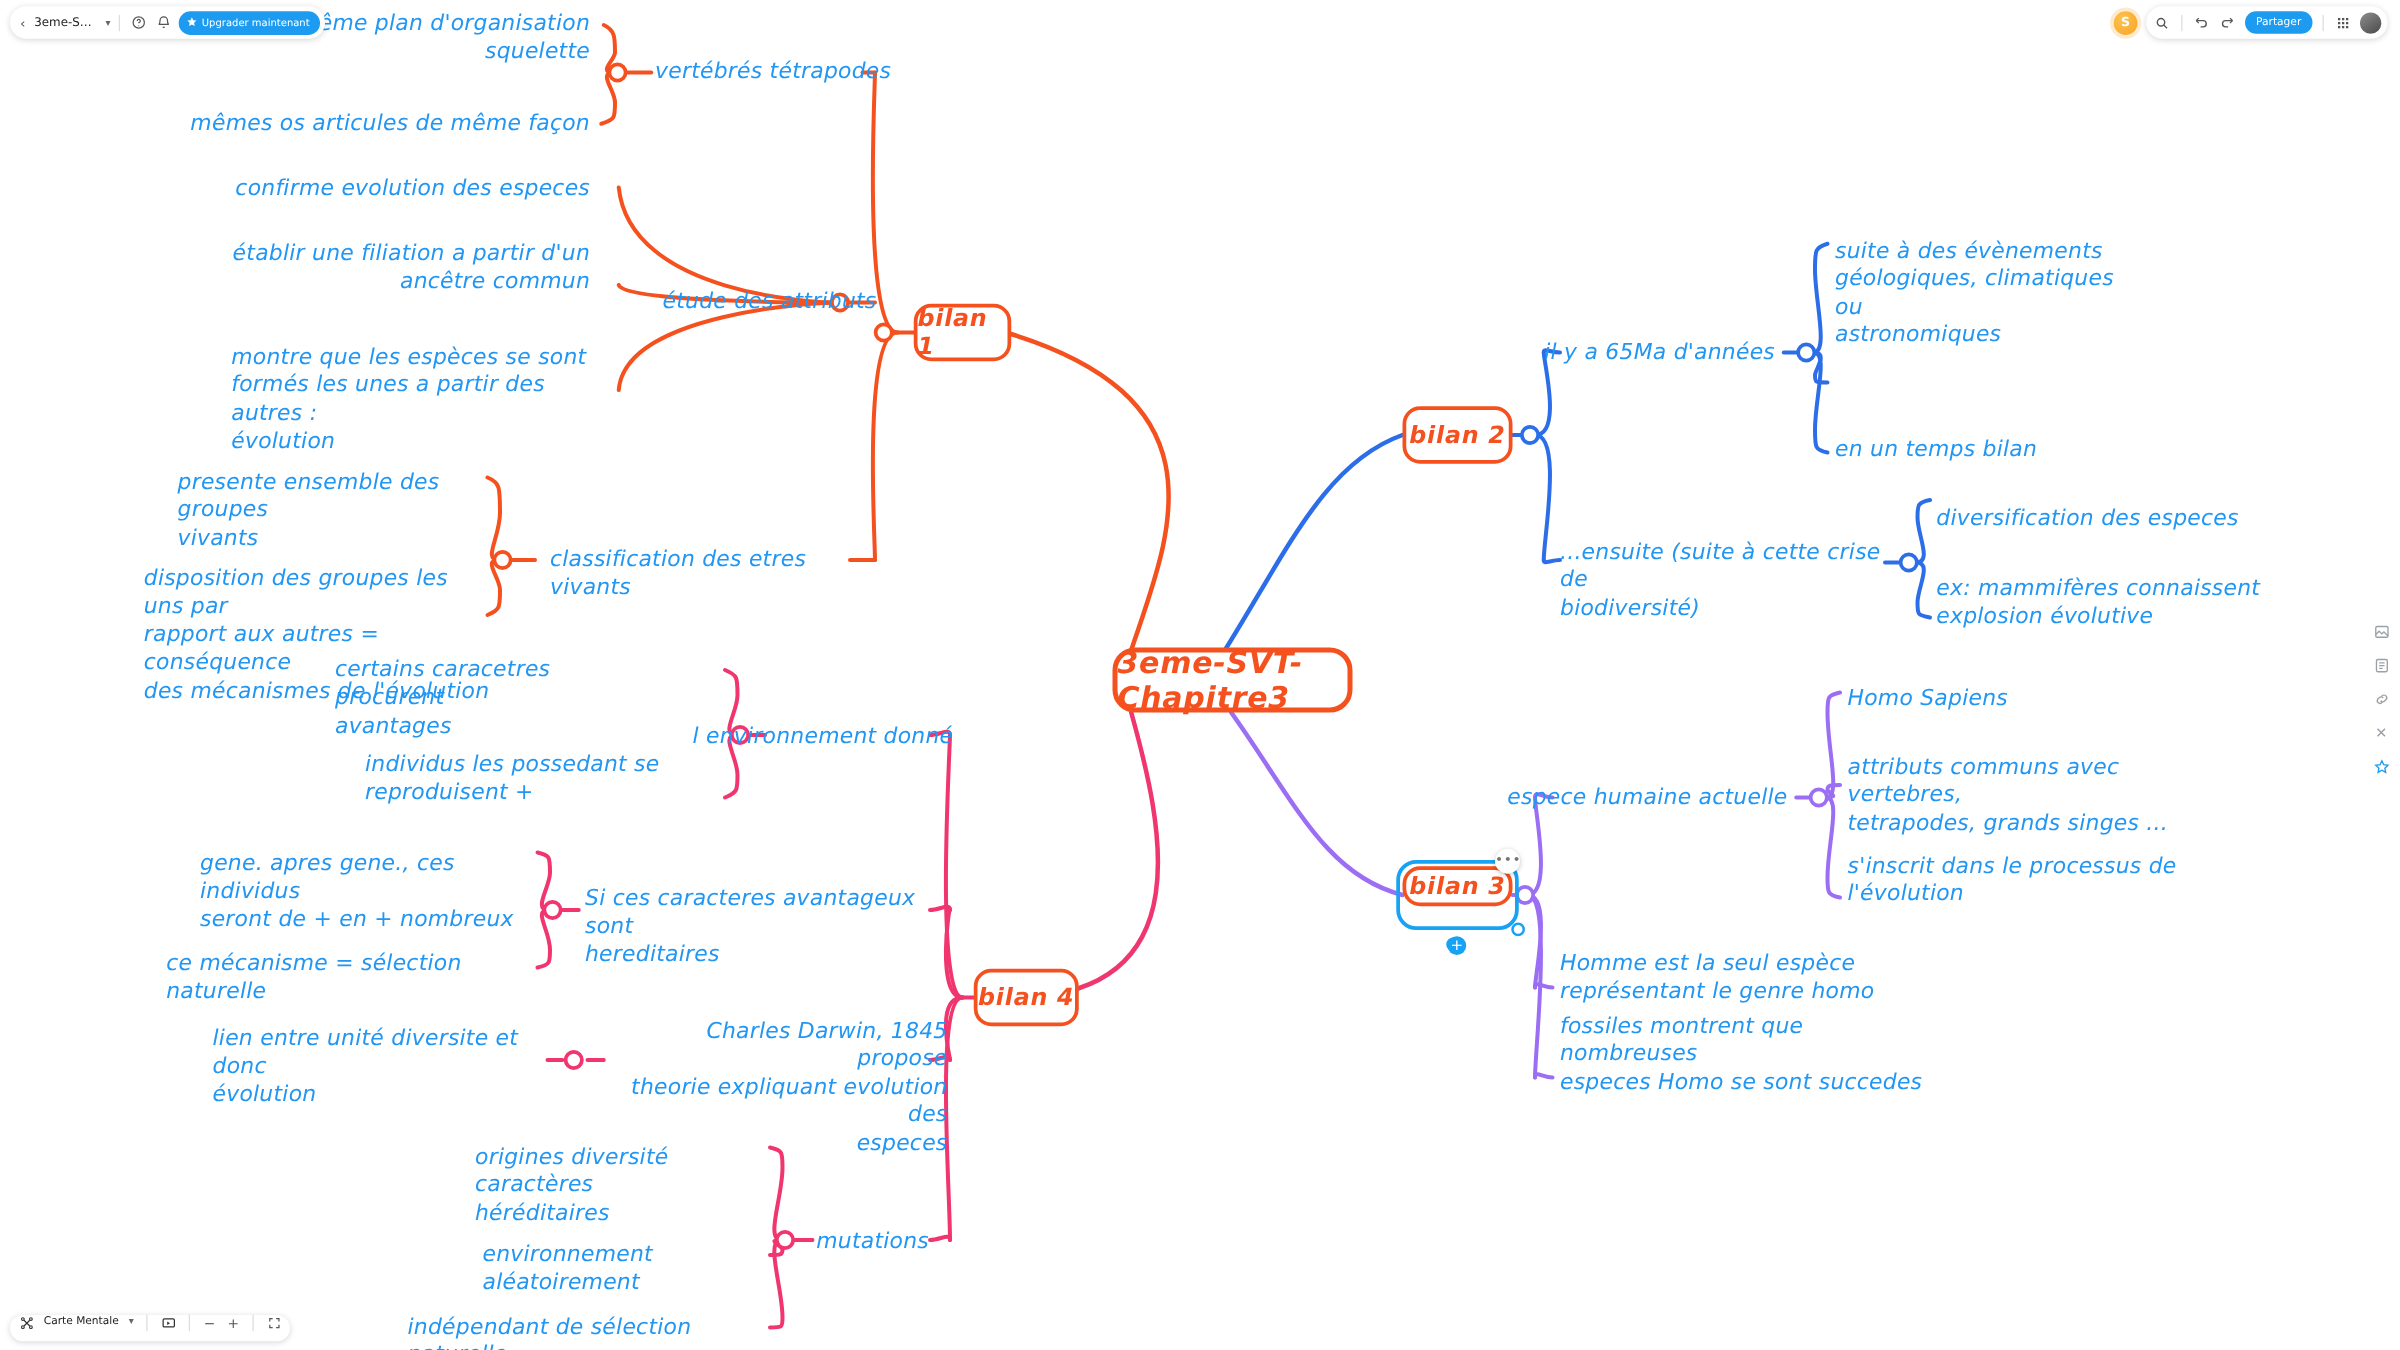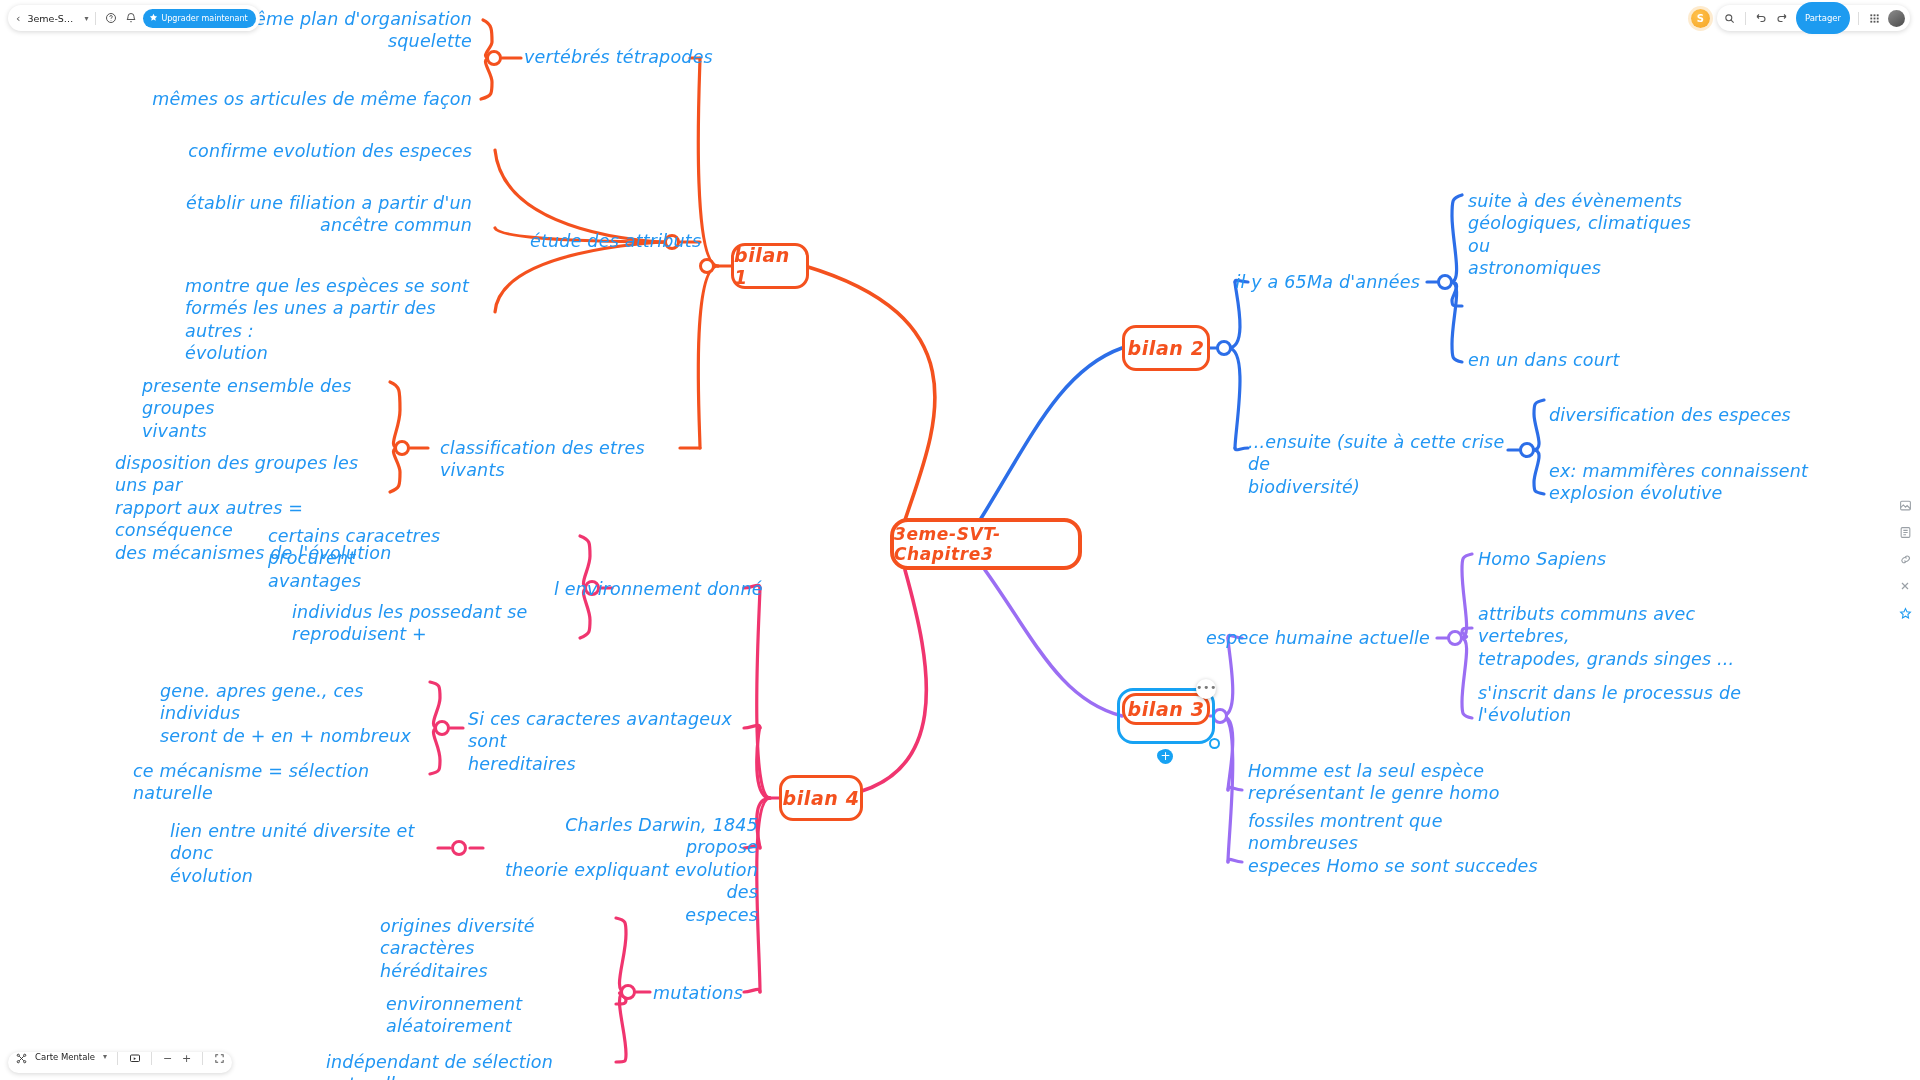--- a/index.html
+++ b/index.html
@@ -38,21 +38,21 @@
     font-style: italic;
     font-weight: bold;
     font-size: 19px;
     display: flex;
     align-items: center;
     justify-content: center;
     letter-spacing: .6px;
     font-family: "DejaVu Sans", sans-serif;
   }
   .boxnode.root {
-    font-size: 17px;
+    font-size: 24px;
     border-width: 4px;
     border-radius: 18px;
   }
 
   
   .sel-outline {
     position:absolute;
     border: 3px solid #17a2f3;
     border-radius: 16px;
     pointer-events:none;
@@ -129,21 +129,21 @@
   .avatar-orange {
     width: 19px; height:19px; border-radius:50%;
     background: radial-gradient(circle at 35% 32%, #ffc14d, #f5a524);
     display:flex;align-items:center;justify-content:center;
     color:#fff; font-size:10px; font-weight:bold;
     box-shadow: 0 0 0 3px rgba(245,165,36,.22);
   }
   #tr-bar { padding: 0 5px; gap: 6px; position:relative; left:0; top:0; box-shadow:0 1px 5px rgba(0,0,0,.16); }
   .share-btn {
     background:#1d9bf0; color:#fff; border-radius:999px;
-    height:32px; padding: 0 9px; font-size: 8.5px;
+    height:18px; padding: 0 9px; font-size: 8.5px;
     display:flex;align-items:center;
     font-family:"DejaVu Sans", sans-serif;
   }
   .avatar-dark {
     width: 17px; height:17px; border-radius:50%;
     background: linear-gradient(145deg,#8d8d8d,#4a4a4a);
   }
 
   
   #rail { position:absolute; right: 8px; top: 498px; display:flex; flex-direction:column; gap:13px; align-items:center; }
@@ -297,21 +297,21 @@
   <div class="mnode l" style="left:142px; top:375px; width:255px;">presente ensemble des groupes
 vivants</div>
   <div class="mnode l" style="left:115px; top:452px; width:280px;">disposition des groupes les uns par
 rapport aux autres = conséquence
 des mécanismes de l'évolution</div>
 
   <div class="mnode r" style="left:1180px; top:271px; width:240px;">il y a 65Ma d'années</div>
   <div class="mnode l" style="left:1468px; top:190px; width:250px;">suite à des évènements
 géologiques, climatiques ou
 astronomiques</div>
-  <div class="mnode l" style="left:1468px; top:349px; width:220px;">en un dans court</div>
+  <div class="mnode l" style="left:1468px; top:349px; width:220px;">en un temps bilan</div>
 
   <div class="mnode l" style="left:1248px; top:431px; width:280px;">...ensuite (suite  à cette crise de
 biodiversité)</div>
   <div class="mnode l" style="left:1549px; top:404px; width:250px;">diversification des especes</div>
   <div class="mnode l" style="left:1549px; top:460px; width:300px;">ex: mammifères connaissent
 explosion évolutive</div>
 
   <div class="mnode r" style="left:1190px; top:627px; width:240px;">espece humaine actuelle</div>
   <div class="mnode l" style="left:1478px; top:548px; width:220px;">Homo Sapiens</div>
   <div class="mnode l" style="left:1478px; top:682px; width:270px;">s'inscrit dans le processus de

